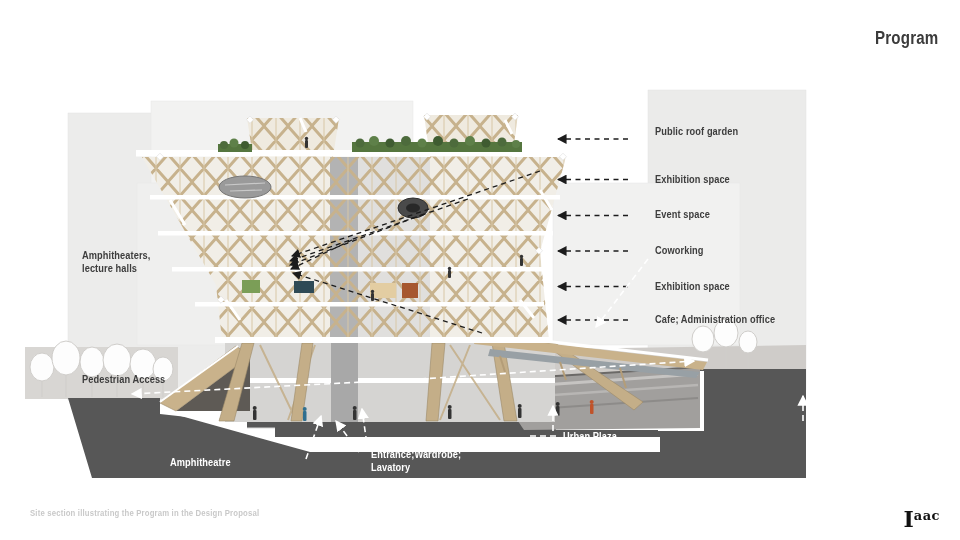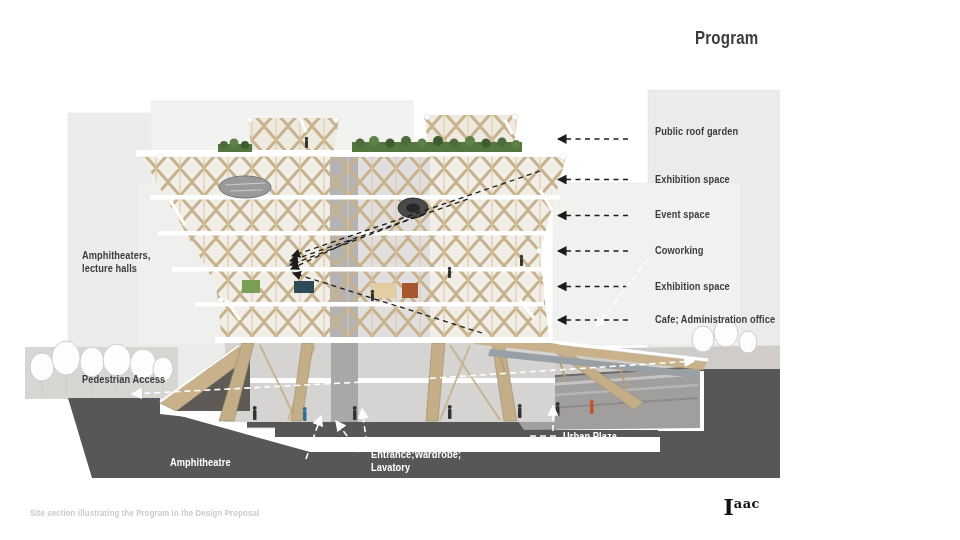--- a/index.html
+++ b/index.html
@@ -1,27 +1,27 @@
 <!DOCTYPE html>
 <html><head>
 <meta charset="utf-8">
 <style>
   html,body{margin:0;padding:0;}
-  .stage{position:relative;width:780px;height:540px;background:#ffffff;overflow:hidden;
+  .stage{position:relative;width:960px;height:540px;background:#ffffff;overflow:hidden;
          font-family:"Liberation Sans",sans-serif;}
   .stage svg{position:absolute;left:0;top:0;}
   .lbl{position:absolute;font-family:"Liberation Sans",sans-serif;font-weight:700;
        color:#3d3d3d;font-size:10.5px;line-height:1.25;letter-spacing:.1px;
        transform:scaleX(.88);transform-origin:0 0;white-space:nowrap;}
   .lbl.white{color:#ffffff;}
   .title{position:absolute;right:22px;top:28px;font-weight:700;font-size:18px;color:#3b3b3b;
          transform:scaleX(.84);transform-origin:100% 0;letter-spacing:.2px;}
   .caption{position:absolute;left:30px;top:508px;font-weight:700;font-size:9px;color:#c9c9c9;
            transform:scaleX(.86);transform-origin:0 0;letter-spacing:.2px;}
-  .logo{position:absolute;right:20px;top:494px;font-family:"DejaVu Serif",serif;
+  .logo{position:absolute;right:20px;top:506px;font-family:"DejaVu Serif",serif;
         font-weight:700;color:#111;}
   .logo .i{font-size:22px;}
   .logo .aac{font-size:13px;position:relative;top:-7px;letter-spacing:.5px;}
 </style>
 </head>
 <body>
 
 <div class="stage">
 
 <svg width="960" height="540" viewBox="0 0 960 540">

